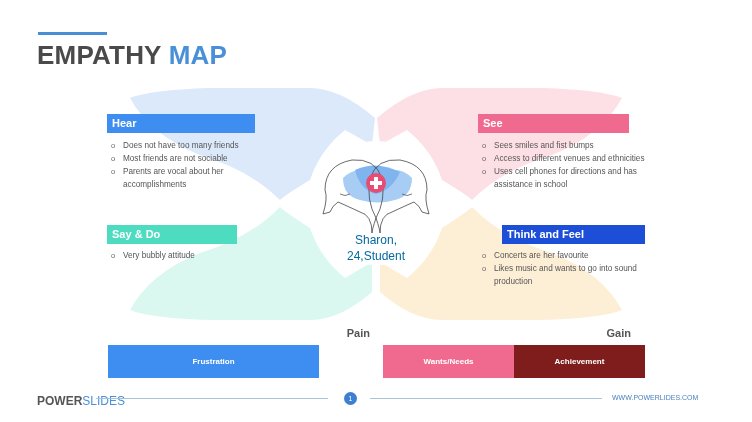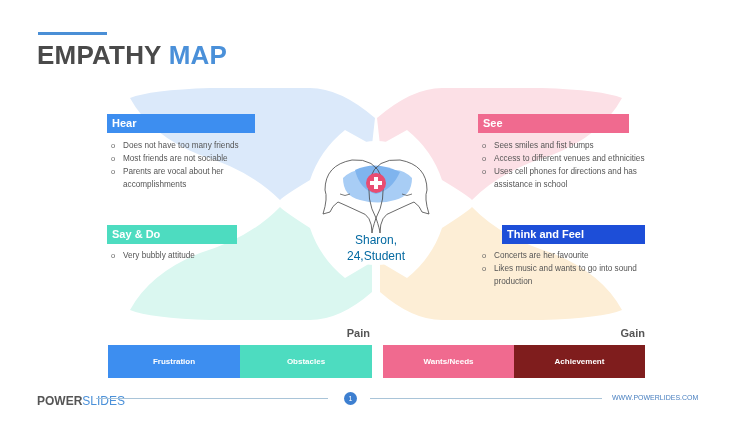--- a/index.html
+++ b/index.html
@@ -84,26 +84,25 @@
   <li>Concerts are her favourite</li>
   <li>Likes music and wants to go into sound production</li>
 </ul>
 
 <div class="persona">
   <div>Sharon,</div>
   <div>24,Student</div>
 </div>
 
 <div class="section-label" style="left:108px; top:327px; width:262px;">Pain</div>
-<div class="bar" style="left:108px; width:264px;">
+<div class="bar" style="left:108px; width:211px;">
   <div style="background:#3d8ef0;">Frustration</div>
-  <div style="background:#4ddcc0;">Obstacles</div>
 </div>
 
-<div class="section-label" style="left:383px; top:327px; width:262px;">Gain</div>
+<div class="section-label" style="left:369px; top:327px; width:262px;">Gain</div>
 <div class="bar" style="left:383px; width:262px;">
   <div style="background:#f06a8f;">Wants/Needs</div>
   <div style="background:#7f1d1d;">Achievement</div>
 </div>
 
 <div class="footer-brand"><span>POWER</span><span class="hl">SLIDES</span></div>
 <div class="footer-line" style="left:96px; width:232px;"></div>
 <div class="page-num">1</div>
 <div class="footer-line" style="left:370px; width:232px;"></div>
 <div class="footer-url">WWW.POWERLIDES.COM</div>

